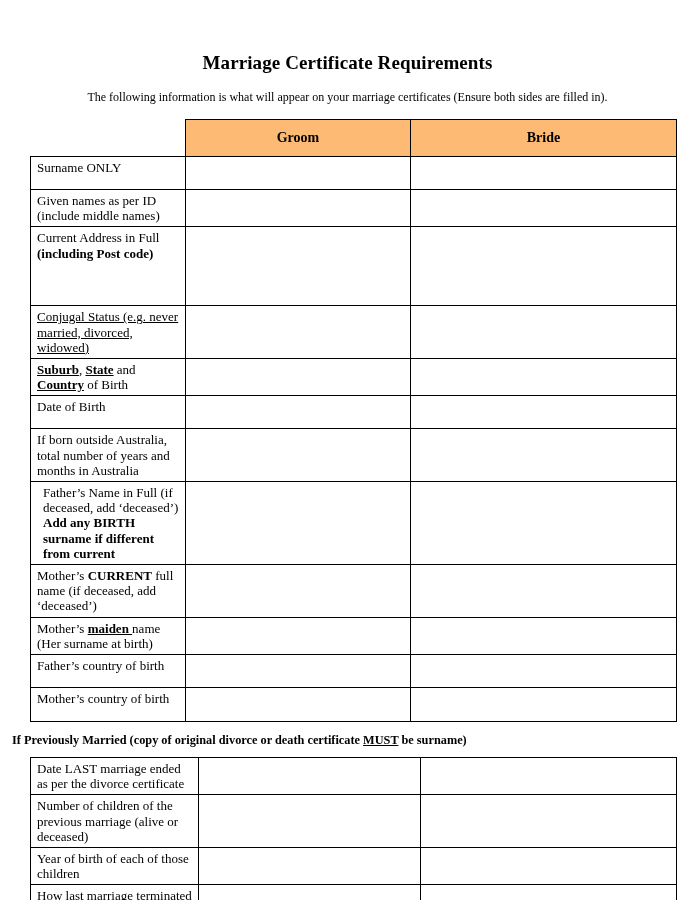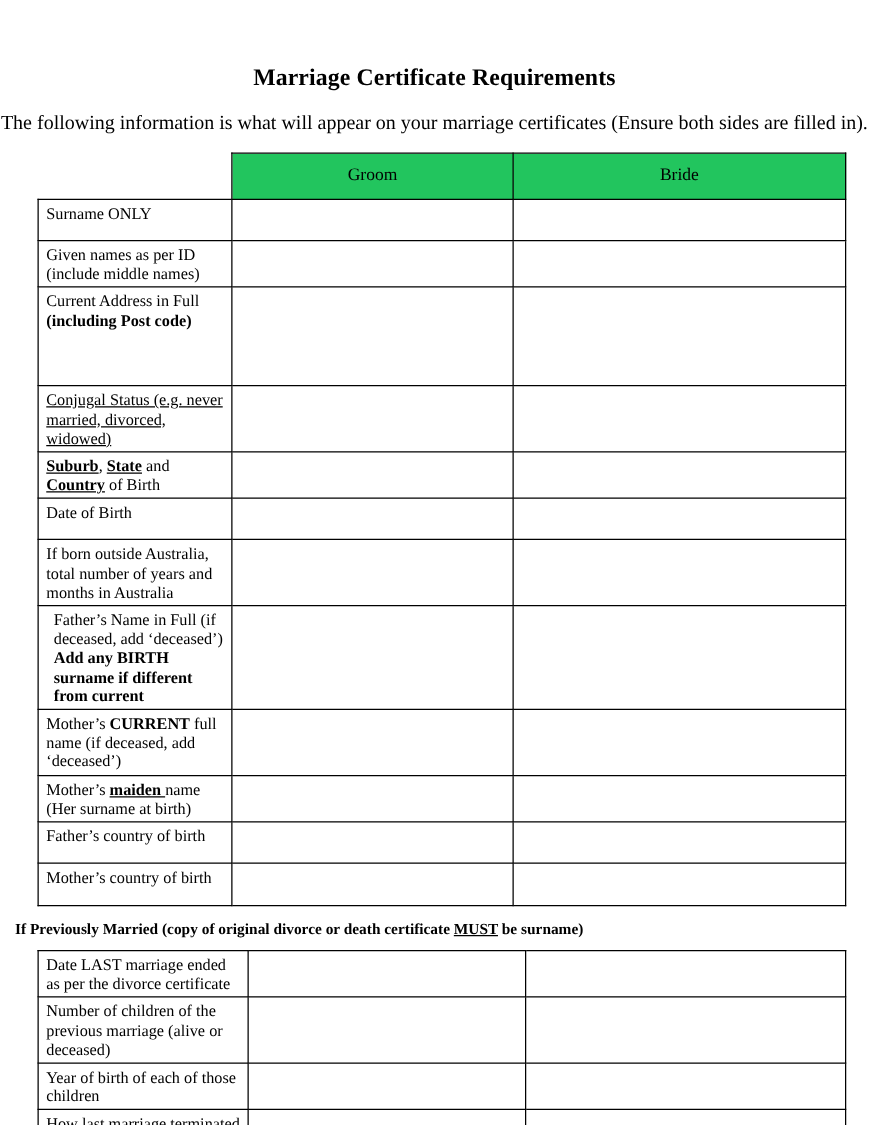--- a/index.html
+++ b/index.html
@@ -27,21 +27,21 @@
   .doc-title {
     text-align: center;
     font-size: 19px;
     font-weight: bold;
     margin: 0;
     padding-top: 20px;
     letter-spacing: 0.1px;
   }
   .doc-intro {
     text-align: center;
-    font-size: 16px;
+    font-size: 12px;
     margin: 0;
     padding-top: 16px;
   }
 
   
   .tbl-wrap {
     padding: 0 19px 0 30px;
   }
   table.grid {
     border-collapse: collapse;
@@ -62,23 +62,23 @@
   #table-main { margin-top: 14px; }
   #table-main col.c-label { width: 155px; }
   #table-main col.c-groom { width: 225px; }
   #table-main col.c-bride { width: 266px; }
 
   #table-main thead th.blank-head {
     border: none;
     background: transparent;
   }
   #table-main thead th.party-head {
-    background: #22c55e;
+    background: #fdba74;
     text-align: center;
-    font-weight: normal;
+    font-weight: bold;
     font-size: 14px;
     height: 28px;
     vertical-align: middle;
     padding: 4px 4px;
   }
   
   .just { text-align: justify; text-align-last: justify; }
   .just-last-left { text-align: justify; }
 
   td.fill { background: #ffffff; }

